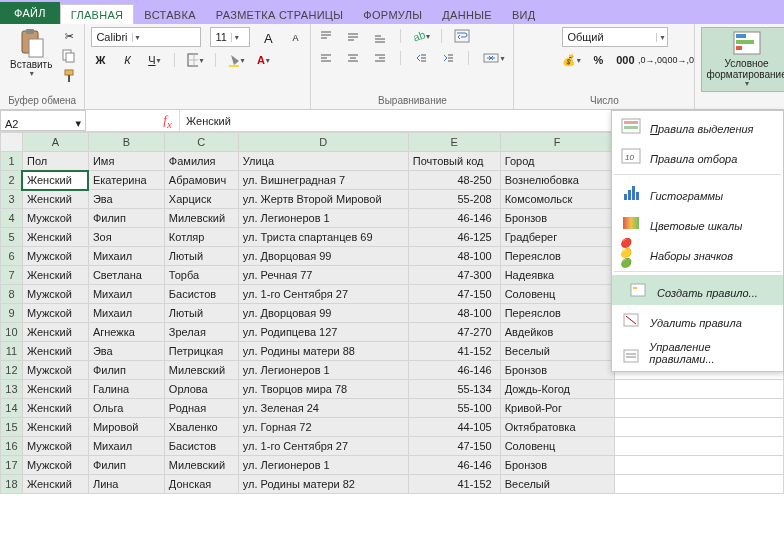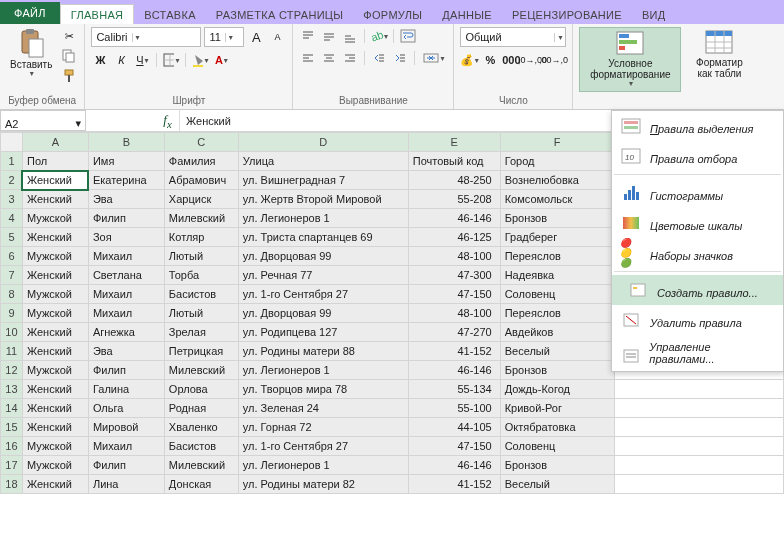--- a/index.html
+++ b/index.html
@@ -11,32 +11,32 @@
   .tab.active { color:#217346; border:1px solid #ccc; border-bottom:none; background:#fff; }
   
   .ribbon { height:86px; border-bottom:1px solid #ccc; display:flex; background:#f5f5f5; }
   .group { border-right:1px solid #d4d4d4; padding:3px 6px 1px; display:flex; flex-direction:column; justify-content:space-between; }
   .group-label { text-align:center; font-size:10px; color:#666; padding:1px 0 2px; }
   .group-body { display:flex; align-items:flex-start; gap:4px; flex:1; }
   .btn-big { display:flex; flex-direction:column; align-items:center; justify-content:center; padding:2px 4px; cursor:pointer; font-size:10px; text-align:center; line-height:1.1; }
   .btn-big.active { background:#c8e0d0; border:1px solid #9cc2ac; }
   .ico { display:inline-block; }
   .stack { display:flex; flex-direction:column; gap:2px; }
-  .row { display:flex; align-items:center; gap:3px; }
+  .row { display:flex; align-items:flex-end; gap:9px; }
   .small { width:18px; height:18px; display:flex; align-items:center; justify-content:center; border:1px solid transparent; cursor:pointer; font-size:11px; }
   .combo { display:flex; align-items:center; border:1px solid #bbb; background:#fff; height:20px; }
   .combo span { padding:0 4px; font-size:11px; }
   .combo .dd { border-left:1px solid #ccc; padding:0 3px; font-size:8px; color:#555; }
   .sep-v { width:1px; background:#d4d4d4; margin:2px 2px; align-self:stretch; }
   .dl { font-size:8px; color:#555; margin-left:1px;}
   
   .fbar { display:flex; align-items:center; height:22px; border-bottom:1px solid #d4d4d4; background:#fff; }
   .namebox { width:86px; border:1px solid #ccc; height:100%; display:flex; align-items:flex-end; padding:0 4px; font-size:11px;}
   .namebox .dd{margin-left:auto;}
-  .fxbtn { width:24px; display:flex; align-items:center; justify-content:center; font-style:italic; font-family:"Times New Roman",serif; font-size:13px; color:#14532d; border-right:1px solid #ddd; height:100%; cursor:pointer;}
+  .fxbtn { width:24px; display:flex; align-items:center; justify-content:center; font-style:italic; font-family:"Times New Roman",serif; font-size:13px; color:#ef4444; border-right:1px solid #ddd; height:100%; cursor:pointer;}
   .fxval { flex:1; padding:0 6px; font-size:11px; }
   
   .sheet { position:relative; }
   table { border-collapse:collapse; table-layout:fixed; }
   th,td { border:1px solid #d4d4d4; font-size:11px; padding:2px 4px 2px 4px; height:19px; white-space:nowrap; overflow:hidden; text-align:left; font-weight:normal; }
   th.colh { background:#f0f0f0; text-align:center; color:#444; font-weight:normal;}
   th.colh.sel { background:#d6e9da; }
   th.rowh { background:#f0f0f0; text-align:center; color:#444; width:22px; font-weight:normal; }
   th.rowh.sel { background:#d6e9da; }
   th.corner { background:#f0f0f0; width:22px;}
@@ -58,21 +58,20 @@
 </head>
 <body>
 
 <div class="tabs">
   <div class="tab file">ФАЙЛ</div>
   <div class="tab active">ГЛАВНАЯ</div>
   <div class="tab">ВСТАВКА</div>
   <div class="tab">РАЗМЕТКА СТРАНИЦЫ</div>
   <div class="tab">ФОРМУЛЫ</div>
   <div class="tab">ДАННЫЕ</div>
-  <div class="tab">РЕЦЕНЗИРОВАНИЕ</div>
   <div class="tab">ВИД</div>
 </div>
 
 <div class="ribbon">
 
   <div class="group">
     <div class="group-body">
       <div class="btn-big">
         <svg class="ico" width="28" height="30">
             <rect x="5" y="2" width="16" height="22" rx="2" fill="#c49a6c" stroke="#7a5b3a"></rect>
@@ -148,21 +147,20 @@
               <rect x="1" y="12" width="12" height="2" fill="#f5d935"></rect>
             </svg>
             <span class="dl">▾</span>
           </div>
         <div class="small">
             <span><span style="color:#c00;font-weight:bold">A</span></span>
             <span class="dl">▾</span>
           </div>
       </div>
     </div>
-    <div class="group-label">Шрифт</div>
   </div>
 
   <div class="group">
     <div class="group-body stack" style="gap:4px;">
       <div class="row">
         <div class="small">
             <svg width="14" height="14">
               <line x1="2" y1="3" x2="12" y2="3" stroke="#555"></line>
               <line x1="2" y1="6" x2="12" y2="6" stroke="#555"></line>
               <line x1="2" y1="9" x2="8" y2="9" stroke="#555"></line>
@@ -242,21 +240,21 @@
               <path d="M4 7 h3 M12 7 h-3 M6 5 l2 2 l-2 2 M10 5 l-2 2 l2 2" fill="none" stroke="#3a76c4"></path>
             </svg>
             <span class="dl">▾</span>
           </div>
       </div>
     </div>
     <div class="group-label">Выравнивание</div>
   </div>
 
   <div class="group">
-    <div class="group-body stack" style="gap:4px;">
+    <div class="group-body stack" style="gap:4px;margin-left:42px;">
       <div class="combo" style="width:106px;">
           <span>Общий</span>
           <span class="dd" style="margin-left:auto">▾</span>
         </div>
       <div class="row">
         <div class="small">
             <span>💰</span>
             <span class="dl">▾</span>
           </div>
         <div class="small">

